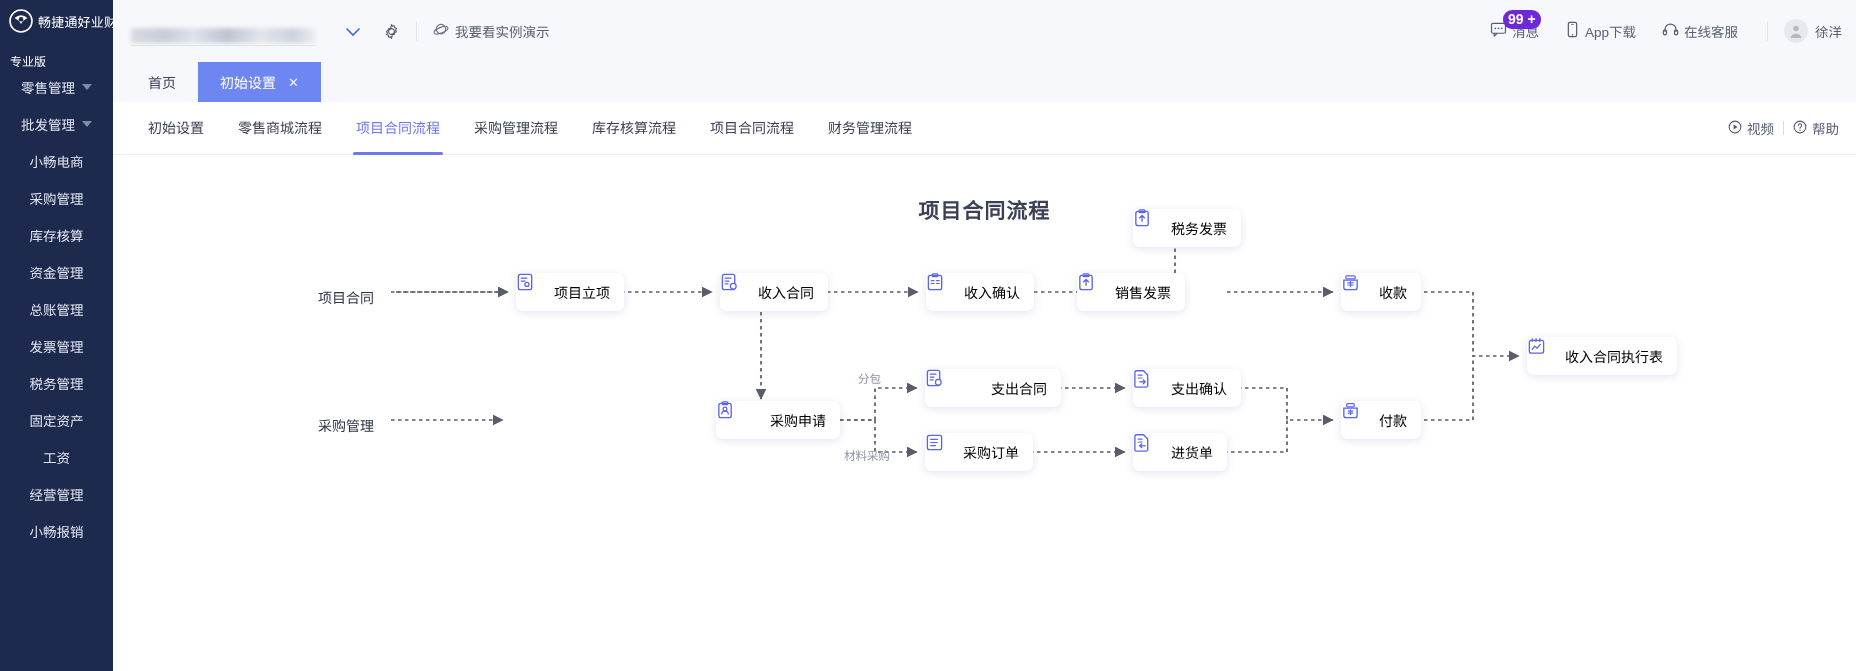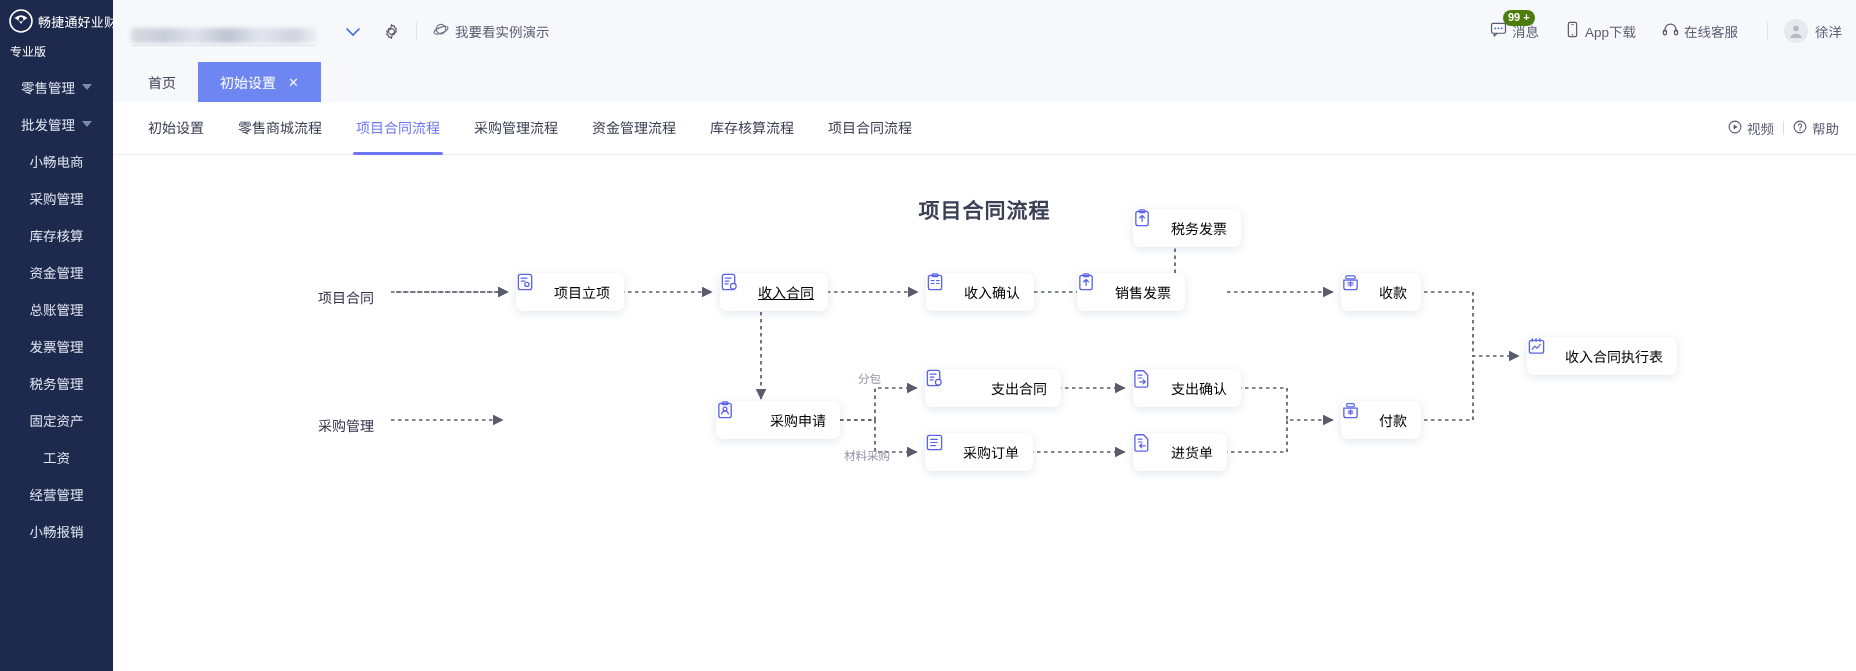--- a/index.html
+++ b/index.html
@@ -14,21 +14,21 @@
   
   .sidebar {
     width: 113px; height: 671px; background: #1d2a4d;
     flex: 0 0 113px; position: relative; z-index: 5;
     display: flex; flex-direction: column; align-items: center;
   }
   .logo-wrap { width: 100%; height: 62px; padding: 9px 0 0 9px; position: relative; }
   .logo-row { display: flex; align-items: center; gap: 5px; }
   .logo-mark { width: 24px; height: 24px; flex: 0 0 24px; }
   .logo-text { color:#fff; font-size: 13px; letter-spacing: .2px; white-space: nowrap; font-weight: 500;}
-  .logo-sub { color:#fff; font-size: 12px; margin-left: 1px; margin-top: 9px; font-weight:500;}
+  .logo-sub { color:#fff; font-size: 12px; margin-left: 1px; margin-top: 19px; font-weight:500;}
   .nav { width: 100%; margin-top: 6px; }
   .nav-item {
     width: 100%; height: 37px; display: flex; align-items: center; justify-content: center;
     color: #dfe3ef; font-size: 13.5px; cursor: pointer; gap: 7px; white-space: nowrap;
   }
   .caret { width: 0; height: 0; border-left: 5px solid transparent; border-right: 5px solid transparent;
            border-top: 6px solid #7e8ab0; display:inline-block; }
 
   
   .main { flex: 1; display: flex; flex-direction: column; min-width: 0; background:#f4f5f8; }
@@ -46,22 +46,22 @@
   }
   .search-underline { position:absolute; left:0; bottom:0; width: 185px; height:1px; background:#e2e4ea; }
   .chev-down { margin-left: 14px; color: #3f6fd8; font-size: 15px; cursor: pointer; line-height: 1;}
   .gear { margin-left: 22px; cursor: pointer; display:flex; }
   .vdiv { width: 1px; height: 20px; background: #e3e5ec; margin: 0 16px; }
   .demo-link { display: flex; align-items: center; gap: 6px; color: #5a6074; font-size: 13.5px; cursor: pointer; }
   .topbar-right { margin-left: auto; display: flex; align-items: center; gap: 0; }
   .tr-item { display: flex; align-items: center; gap: 5px; color: #5a6074; font-size: 13.5px;
              cursor: pointer; padding: 0 13px; position: relative; white-space: nowrap; }
   .badge {
-    position: absolute; top: -11px; left: 26px; background:#4d7c0f; color:#fff;
-    font-size: 11px; font-weight: bold; border-radius: 9px; padding: 1px 5px 2px 5px; line-height: 1.15;
+    position: absolute; top: -11px; left: 26px; background:#6d28d9; color:#fff;
+    font-size: 14px; font-weight: bold; border-radius: 9px; padding: 1px 5px 2px 5px; line-height: 1.15;
   }
   .avatar { width: 24px; height: 24px; border-radius: 50%; background:#e8e9ee; display:flex;
             align-items:center; justify-content:center; flex:0 0 24px; }
   .username { color:#5a6074; font-size: 13.5px; margin-left: 7px; }
 
   
   .tabstrip { height: 40px; background: #f7f8fb; display: flex; align-items: stretch; padding-left: 13px; }
   .tab { display: flex; align-items: center; padding: 0 22px; font-size: 14px; color: #40455a; cursor: pointer; }
   .tab.active { background: #6e86f2; color: #fff; }
   .tab .x { margin-left: 12px; font-size: 13px; opacity: .92; }
@@ -241,23 +241,23 @@
         </div>
       </div>
 
     <section class="content">
       <div class="subtabs">
         <div id="subtabs-container" style="display:flex;align-items:center;">
             <div class="subtab">初始设置</div>
             <div class="subtab">零售商城流程</div>
             <div class="subtab active">项目合同流程</div>
             <div class="subtab">采购管理流程</div>
-            <div class="subtab">资金管理流程</div>
             <div class="subtab">库存核算流程</div>
             <div class="subtab">项目合同流程</div>
+            <div class="subtab">财务管理流程</div>
           </div>
         <div class="subtabs-right">
           <div class="st-link">
             <span>
               <svg width="14" height="14" viewBox="0 0 16 16">
                 <circle cx="8" cy="8" r="6.7" fill="none" stroke="#55596b" stroke-width="1.2"></circle>
                 <path d="M6.4 5.2 L11 8 L6.4 10.8 Z" fill="#55596b"></path>
               </svg>
             </span>
             <span>视频</span>
@@ -318,21 +318,21 @@
             <div class="node" style="left: 403px; top: 39px;">
               <span class="nicon">
                 <svg width="19" height="19" viewBox="0 0 20 20">
                   <rect x="2.5" y="1.5" width="14" height="16" rx="2" fill="none" stroke="#5a63ea" stroke-width="1.4"></rect>
                   <path d="M5.5 5.5h6M5.5 8.5h4" stroke="#5a63ea" stroke-width="1.3" stroke-linecap="round"></path>
                   <circle cx="11.5" cy="12" r="2.2" fill="none" stroke="#5a63ea" stroke-width="1.3"></circle>
                 </svg>
               </span>
               <span class="nlabel">项目立项</span>
             </div>
-            <div class="node" style="left: 607px; top: 39px; text-decoration: underline;">
+            <div class="node" style="left: 607px; top: 39px;">
               <span class="nicon">
                 <svg width="19" height="19" viewBox="0 0 20 20">
                   <rect x="2.5" y="1.5" width="13" height="16" rx="2" fill="none" stroke="#5a63ea" stroke-width="1.4"></rect>
                   <path d="M5.5 5.5h6M5.5 8.5h4M5.5 11.5h3" stroke="#5a63ea" stroke-width="1.3" stroke-linecap="round"></path>
                   <circle cx="14" cy="14" r="3" fill="#fff" stroke="#5a63ea" stroke-width="1.3"></circle>
                 </svg>
               </span>
               <span class="nlabel">收入合同</span>
             </div>
             <div class="node" style="left: 813px; top: 39px;">

